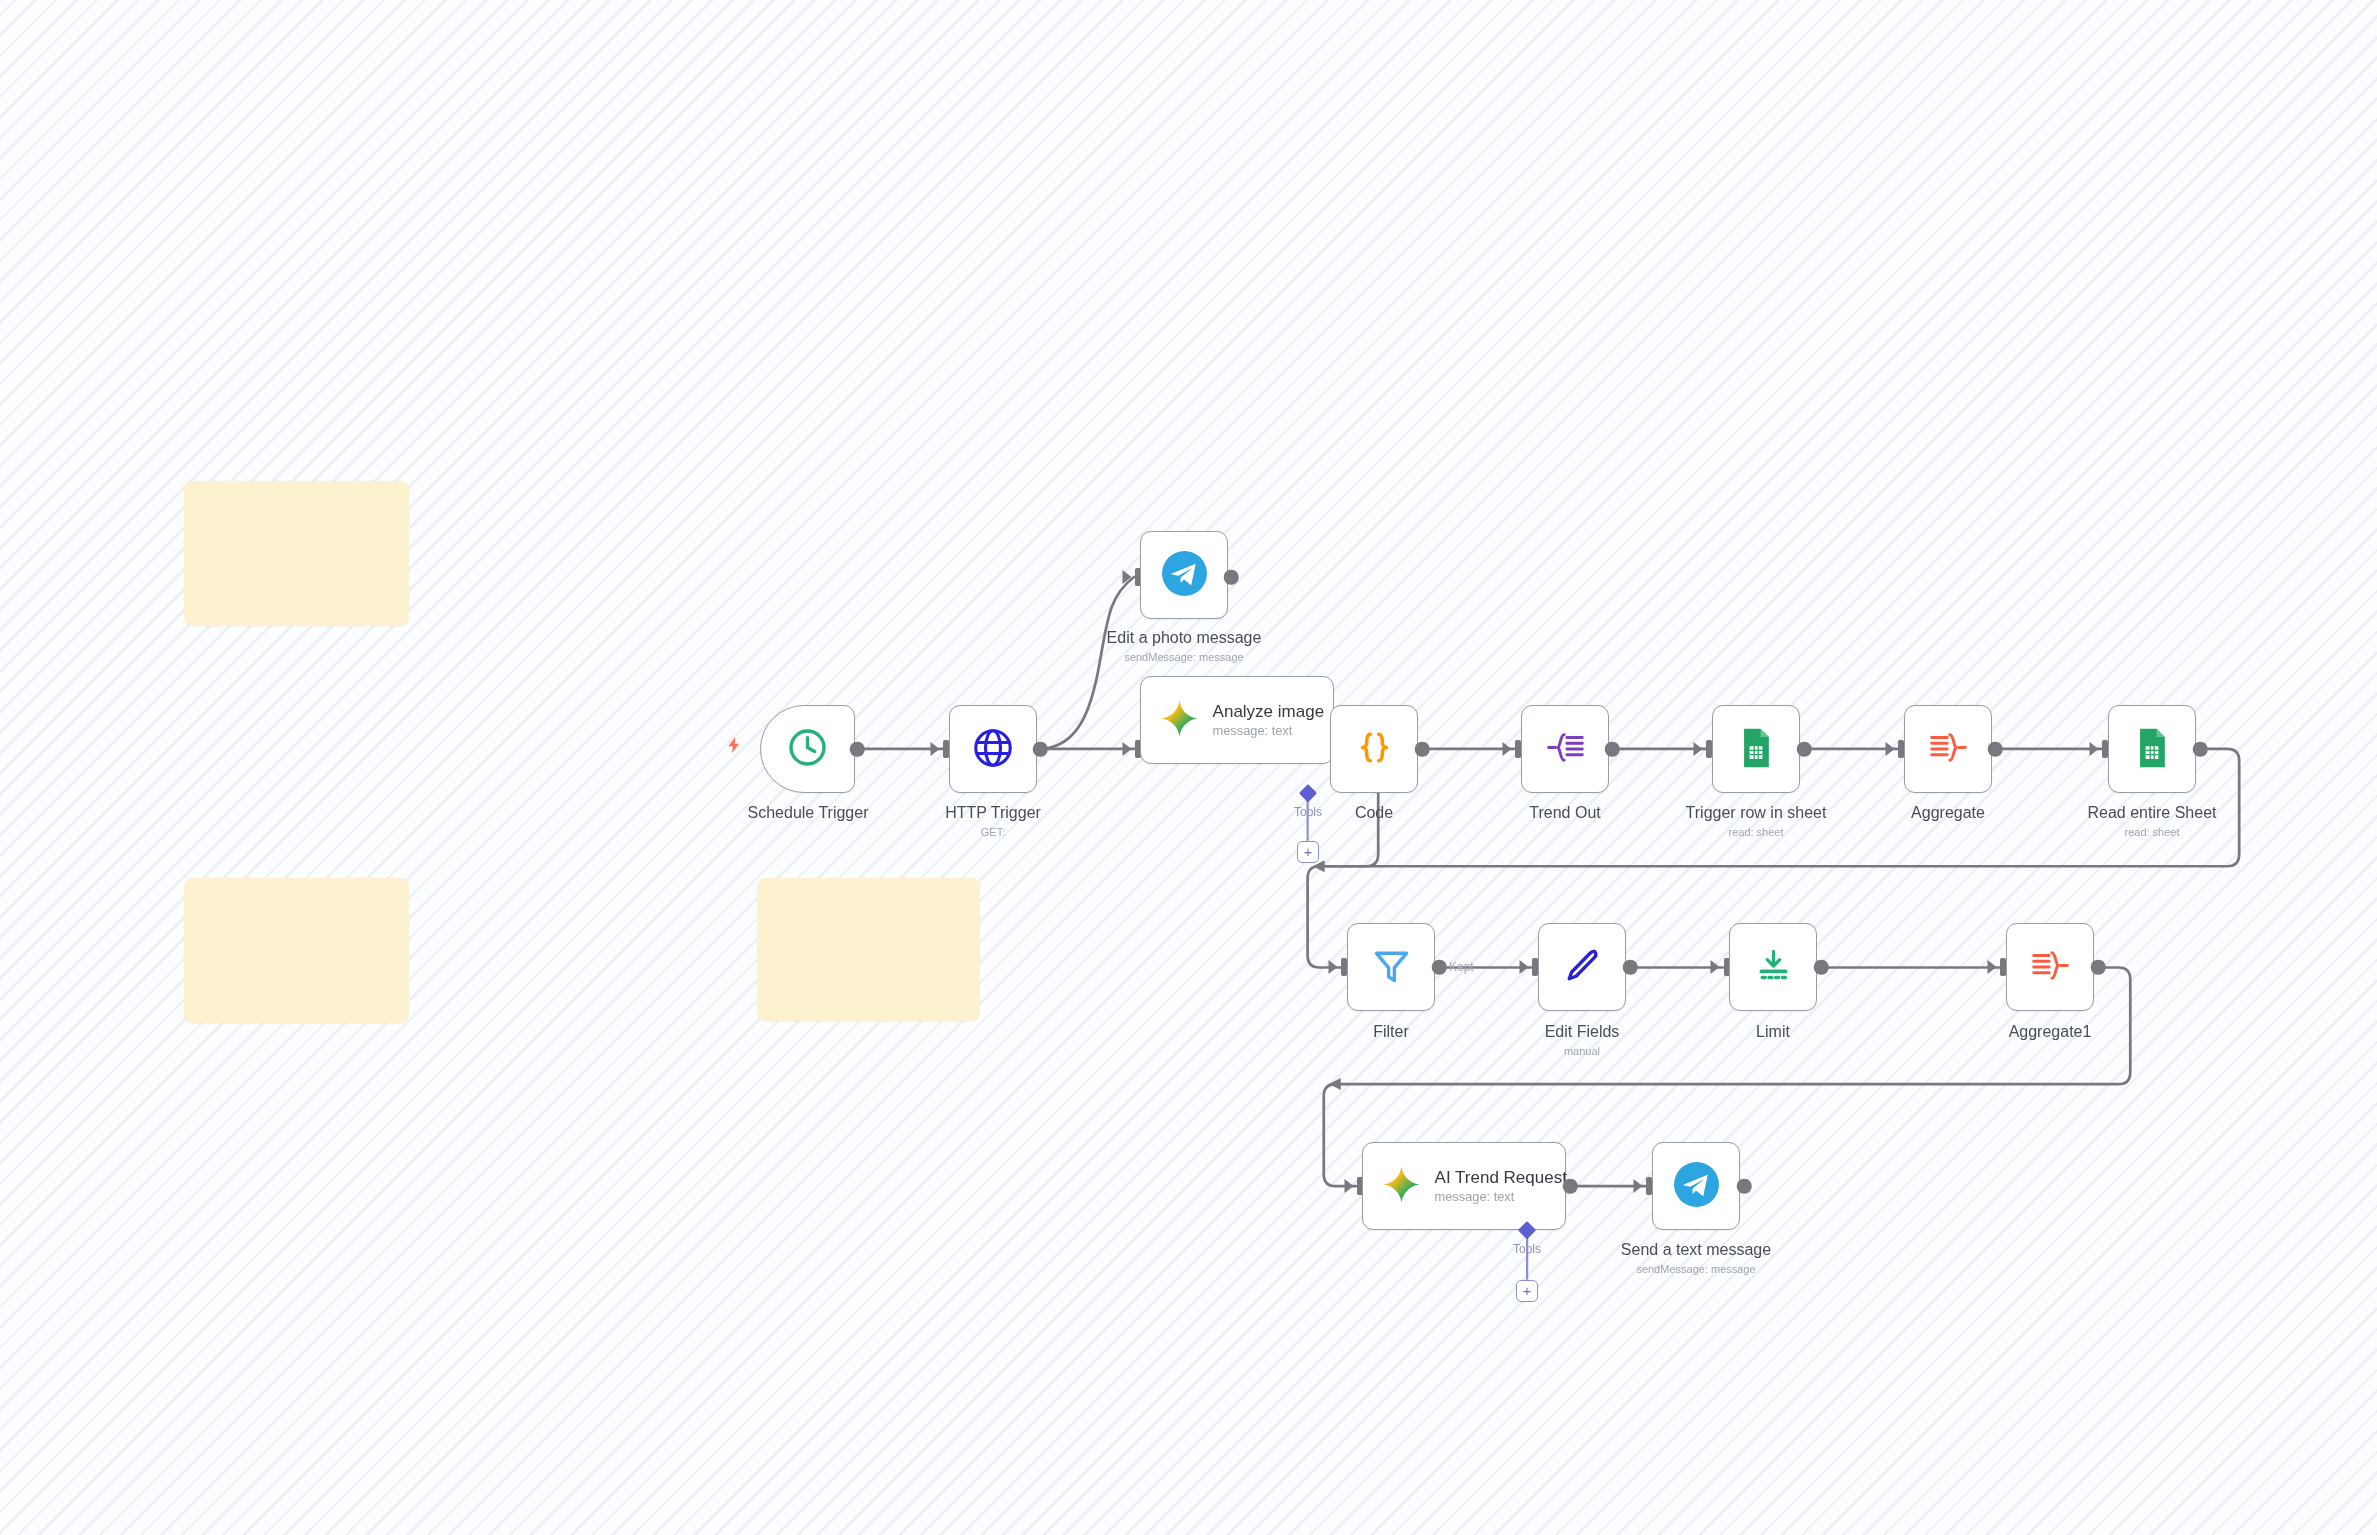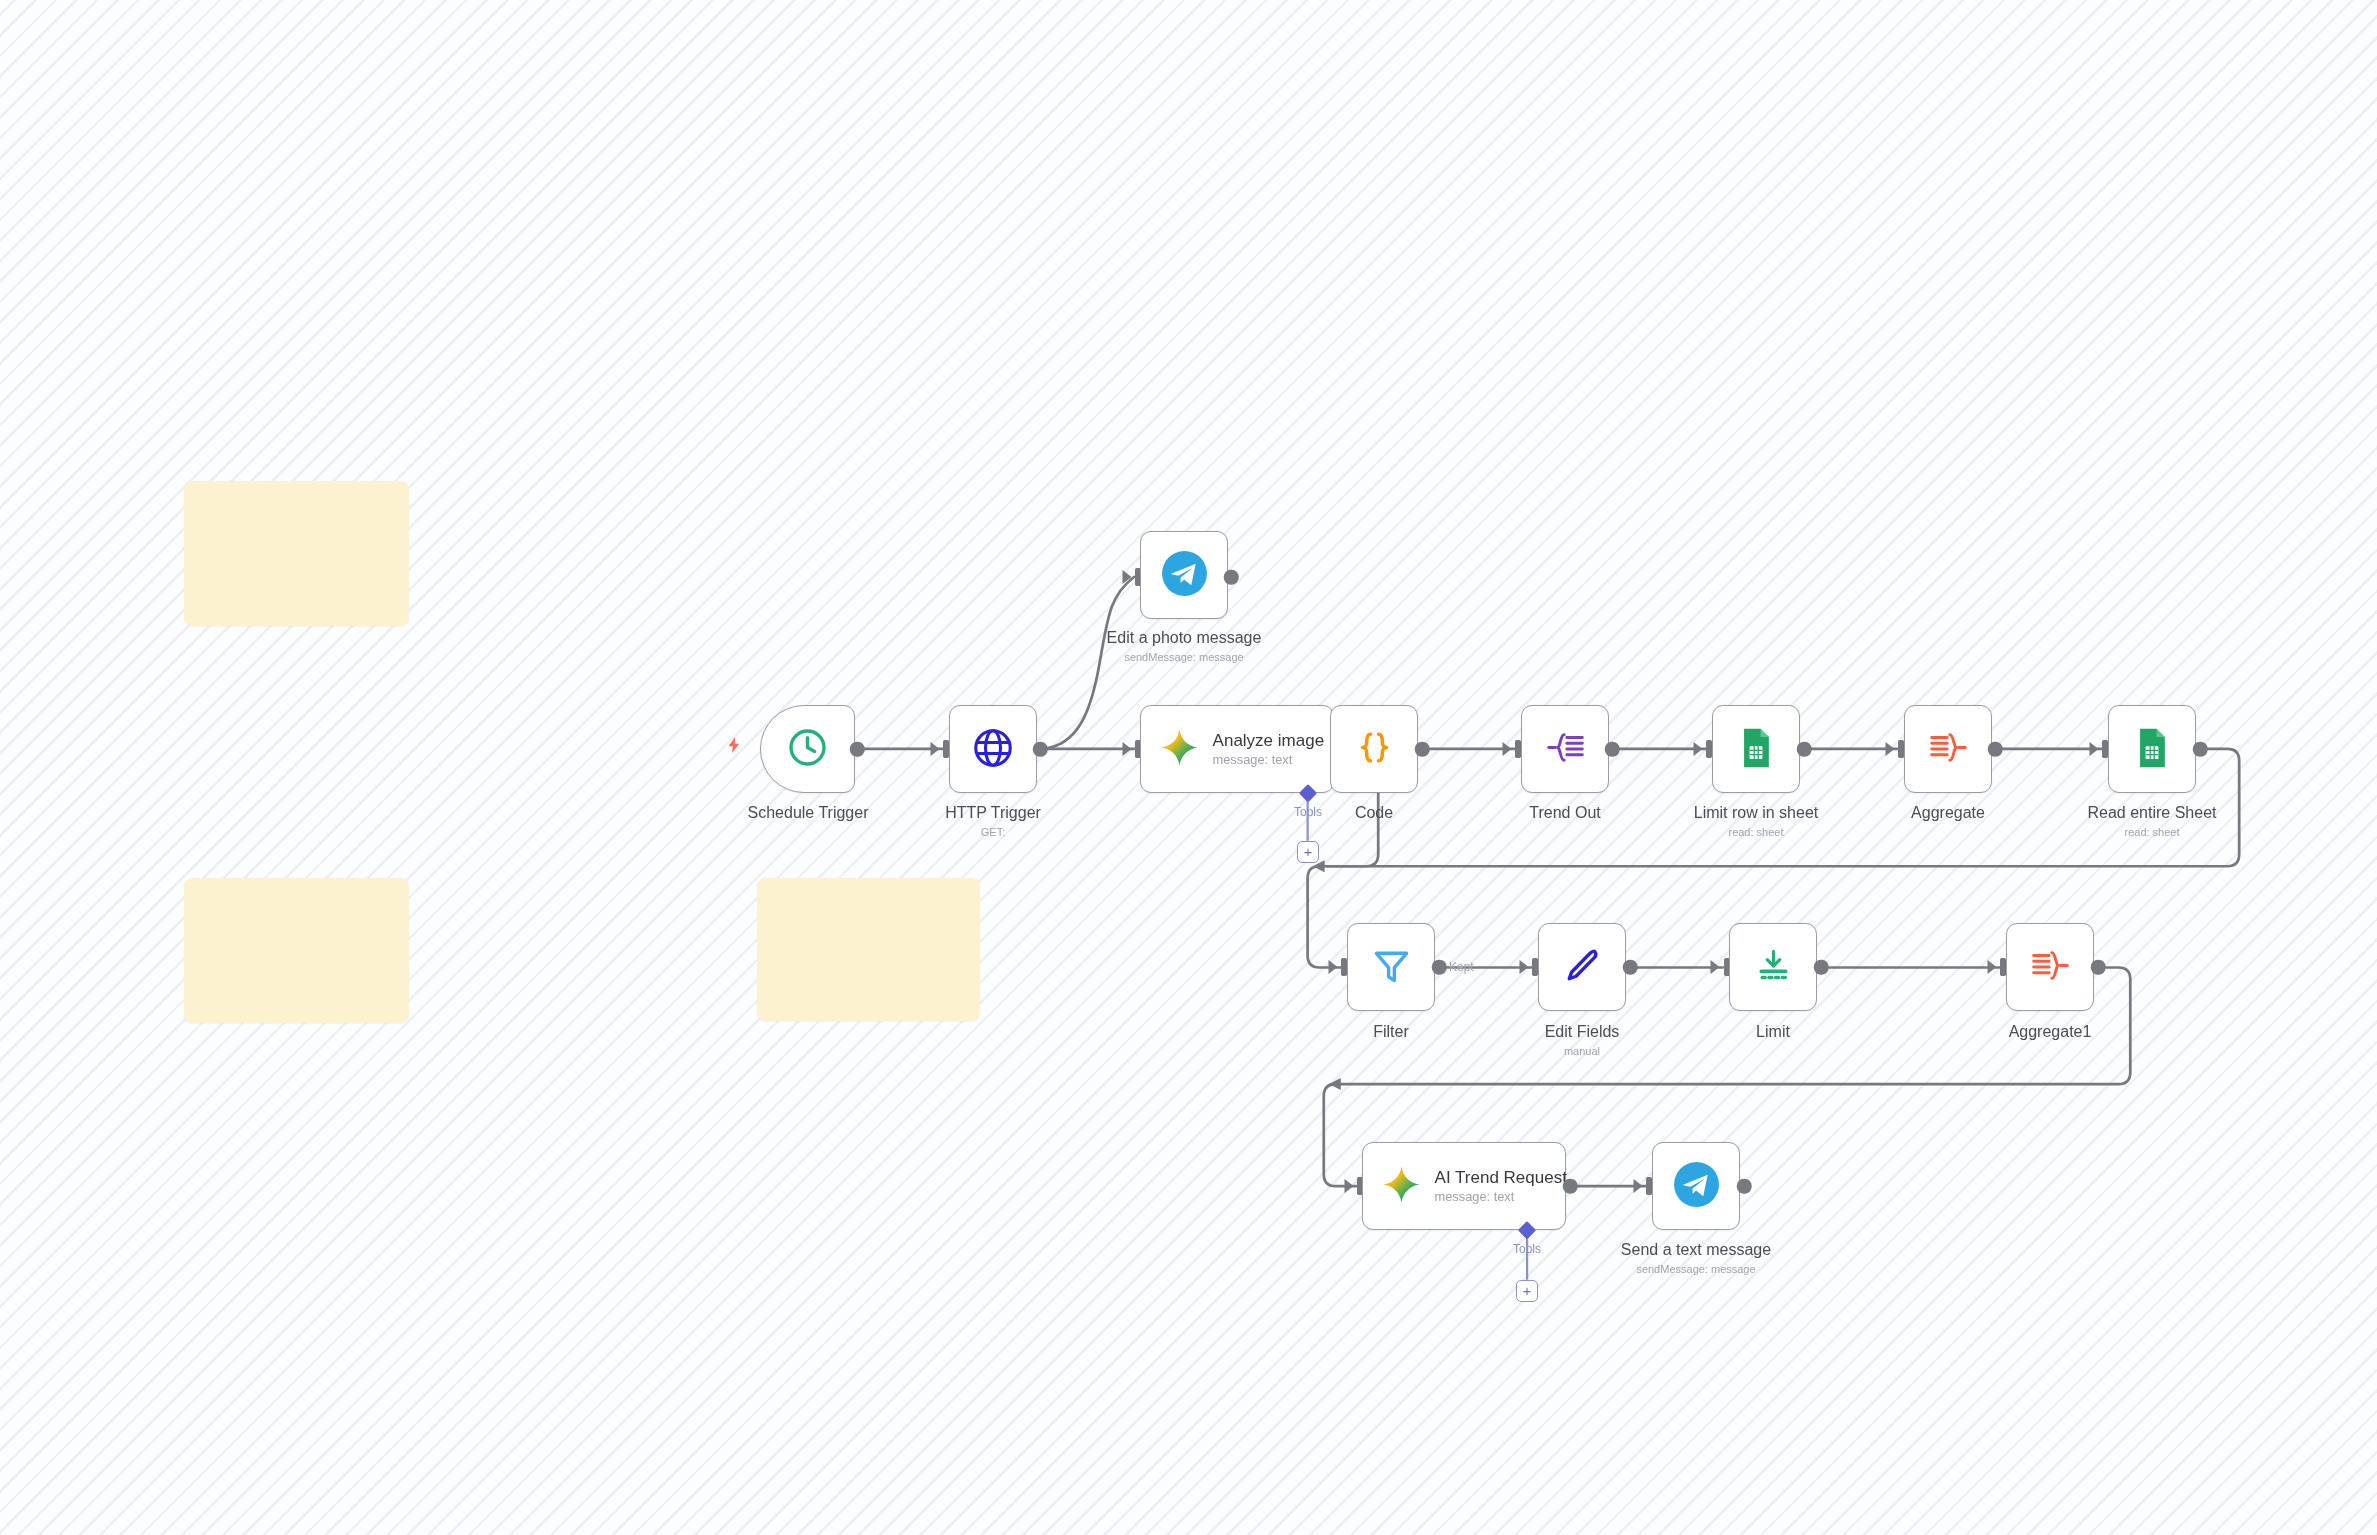--- a/index.html
+++ b/index.html
@@ -277,21 +277,21 @@
     </span>
   </div>
   <div class="dot" style="left:1231px;top:577px;"></div>
   <div class="caption" style="left:1184px;top:628px;">
     <span>Edit a photo message</span>
     <span class="sub">sendMessage: message</span>
   </div>
 
   <div class="inbar" style="left:1138px;top:749px;"></div>
   <div class="inarrow" style="left:1127px;top:749px;"></div>
-  <div class="node wide" style="left:1140px;top:705px;">
+  <div class="node wide" style="left:1140px;top:676px;">
     <span class="icon">
       <svg width="39" height="39" viewBox="0 0 48 48">
         <defs>
           <linearGradient id="gem1" x1="0" y1="0" x2="1" y2="1">
             <stop offset="0%" stop-color="#e8453c"></stop>
             <stop offset="33%" stop-color="#f9bc15"></stop>
             <stop offset="66%" stop-color="#3bab5a"></stop>
             <stop offset="100%" stop-color="#4285f4"></stop>
           </linearGradient>
         </defs>
@@ -347,21 +347,21 @@
         <path d="M29 3 l9 9 h-9 Z" fill="#5fc98d"></path>
         <rect x="17" y="22" width="14" height="14" fill="#ffffff" rx="1"></rect>
         <g stroke="#23a566" stroke-width="1.4">
           <path d="M17 26.5 H31 M17 31.3 H31 M22 22 V36 M26.4 22 V36"></path>
         </g>
       </svg>
     </span>
   </div>
   <div class="dot" style="left:1804px;top:749px;"></div>
   <div class="caption" style="left:1756px;top:803px;">
-    <span>Limit row in sheet</span>
+    <span>Trigger row in sheet</span>
     <span class="sub">read: sheet</span>
   </div>
 
   <div class="inbar" style="left:1901px;top:749px;"></div>
   <div class="inarrow" style="left:1890px;top:749px;"></div>
   <div class="node square" style="left:1904px;top:705px;">
     <span class="icon">
       <svg width="43" height="43" viewBox="0 0 32 32" fill="none" stroke="#fa5d3e" stroke-width="2.2" stroke-linecap="round">
         <path d="M3.5 8.5 H15 M3.5 12.8 H15 M3.5 17.1 H15 M3.5 21.4 H15"></path>
         <path d="M17 6.5 C19.8 6.5 19.6 14.4 21.6 16 C19.6 17.6 19.8 25.5 17 25.5"></path>

